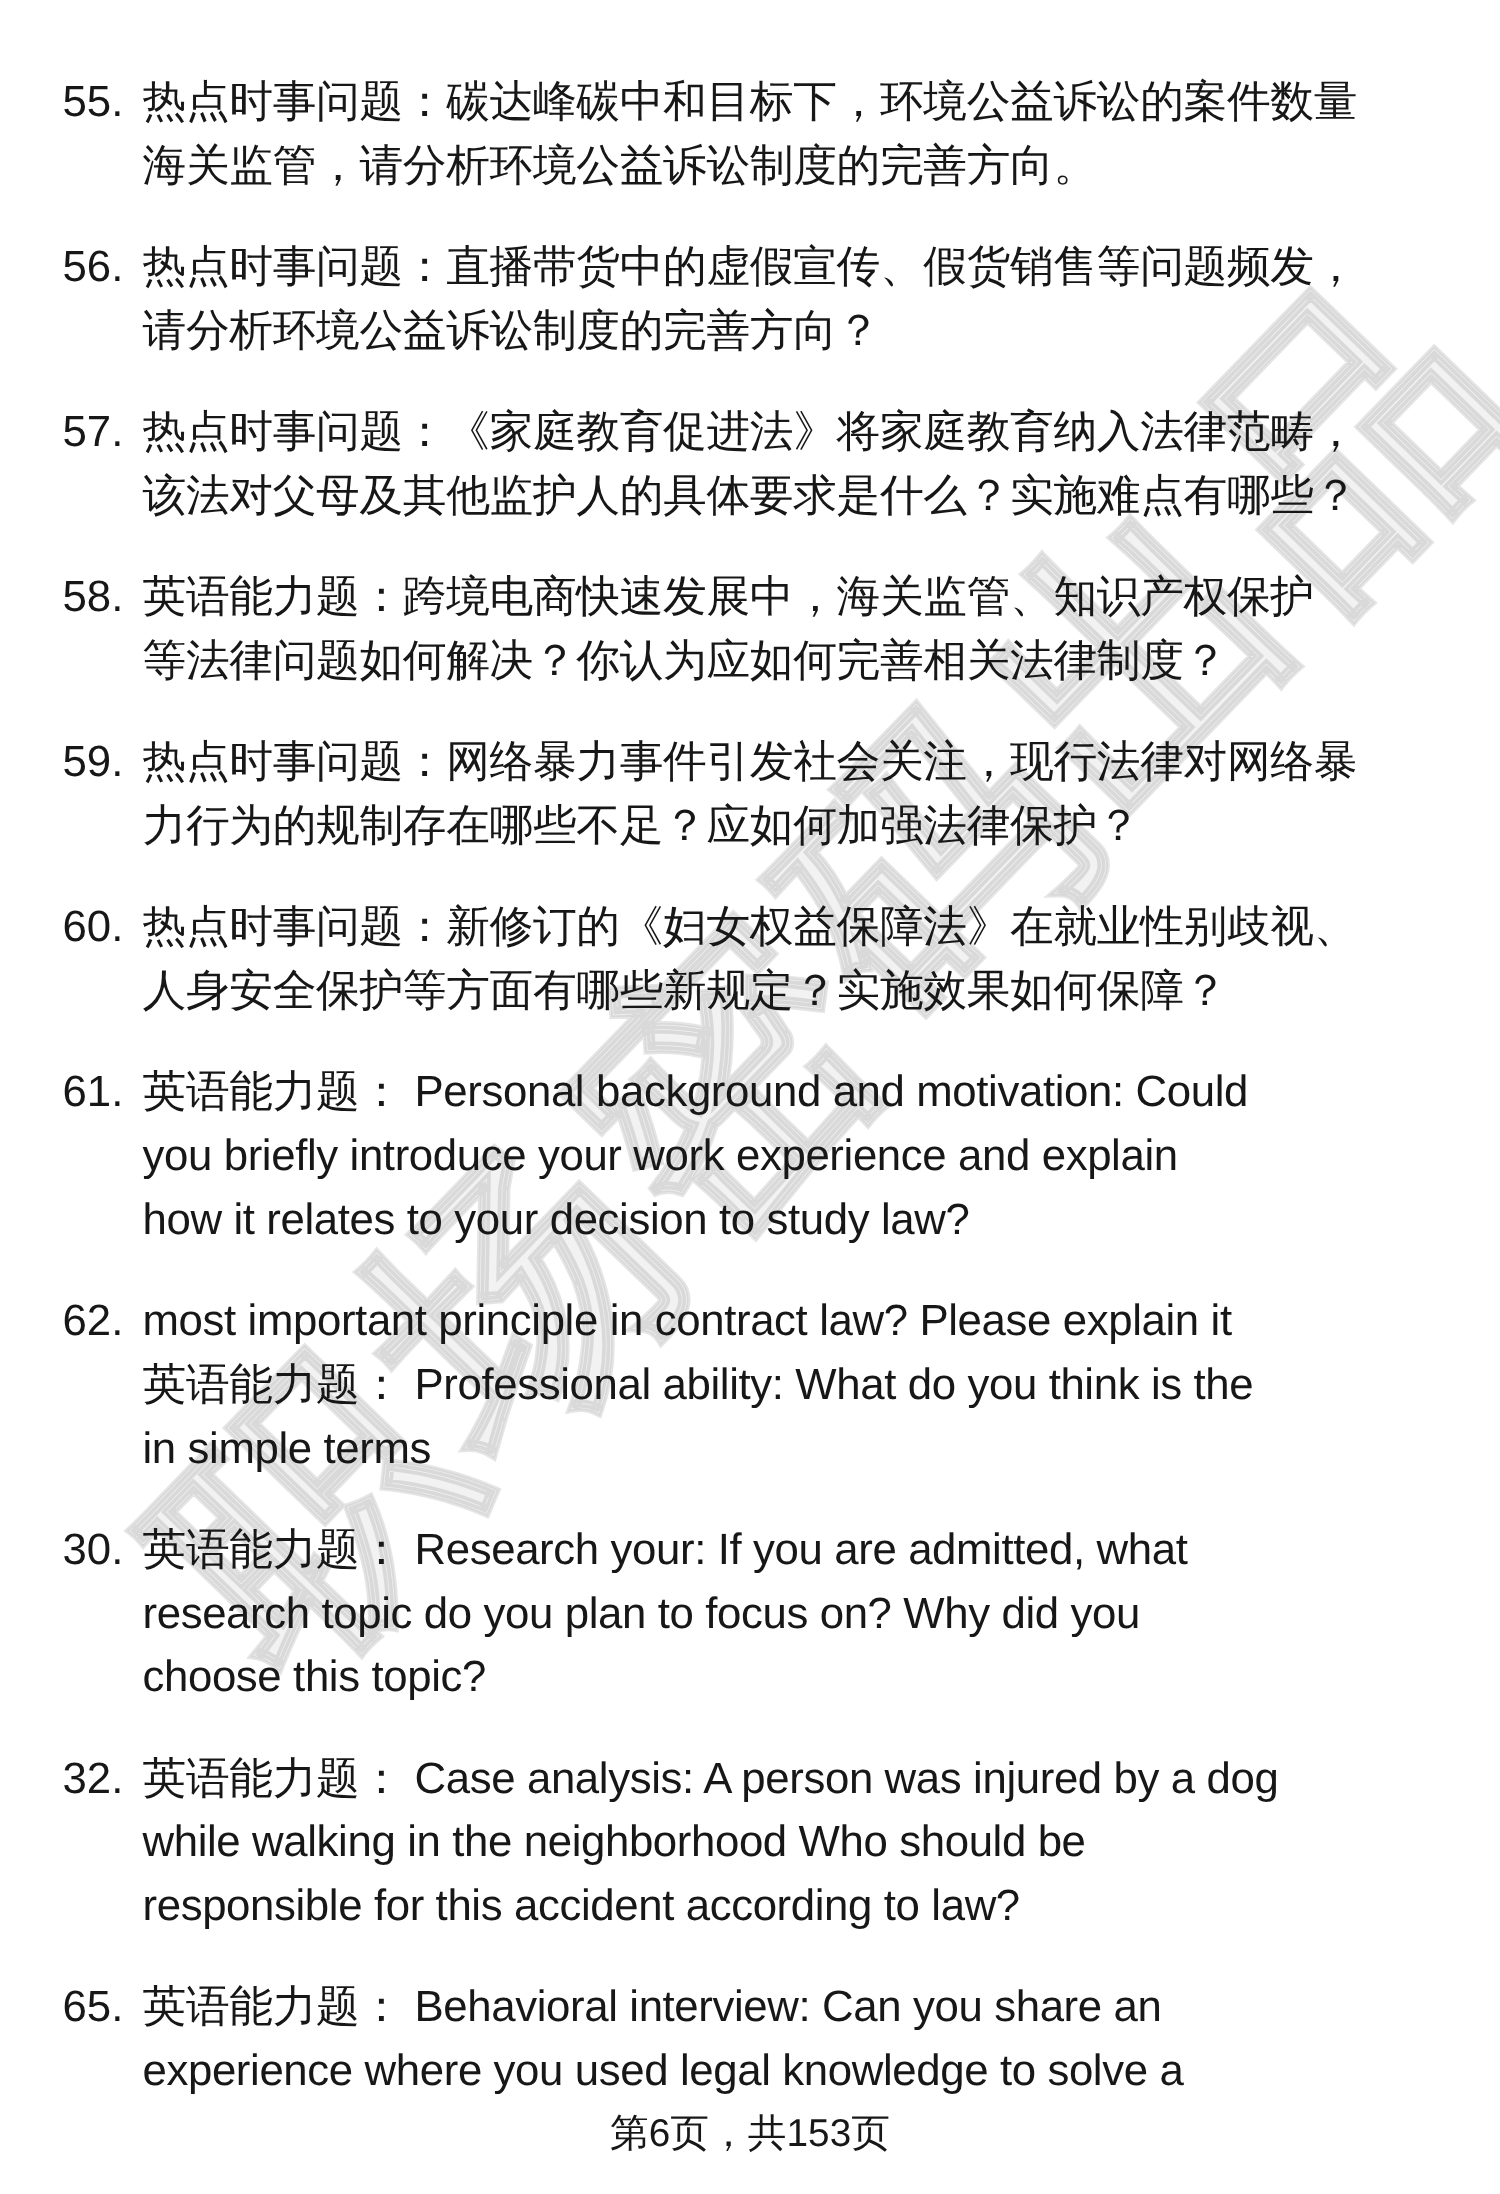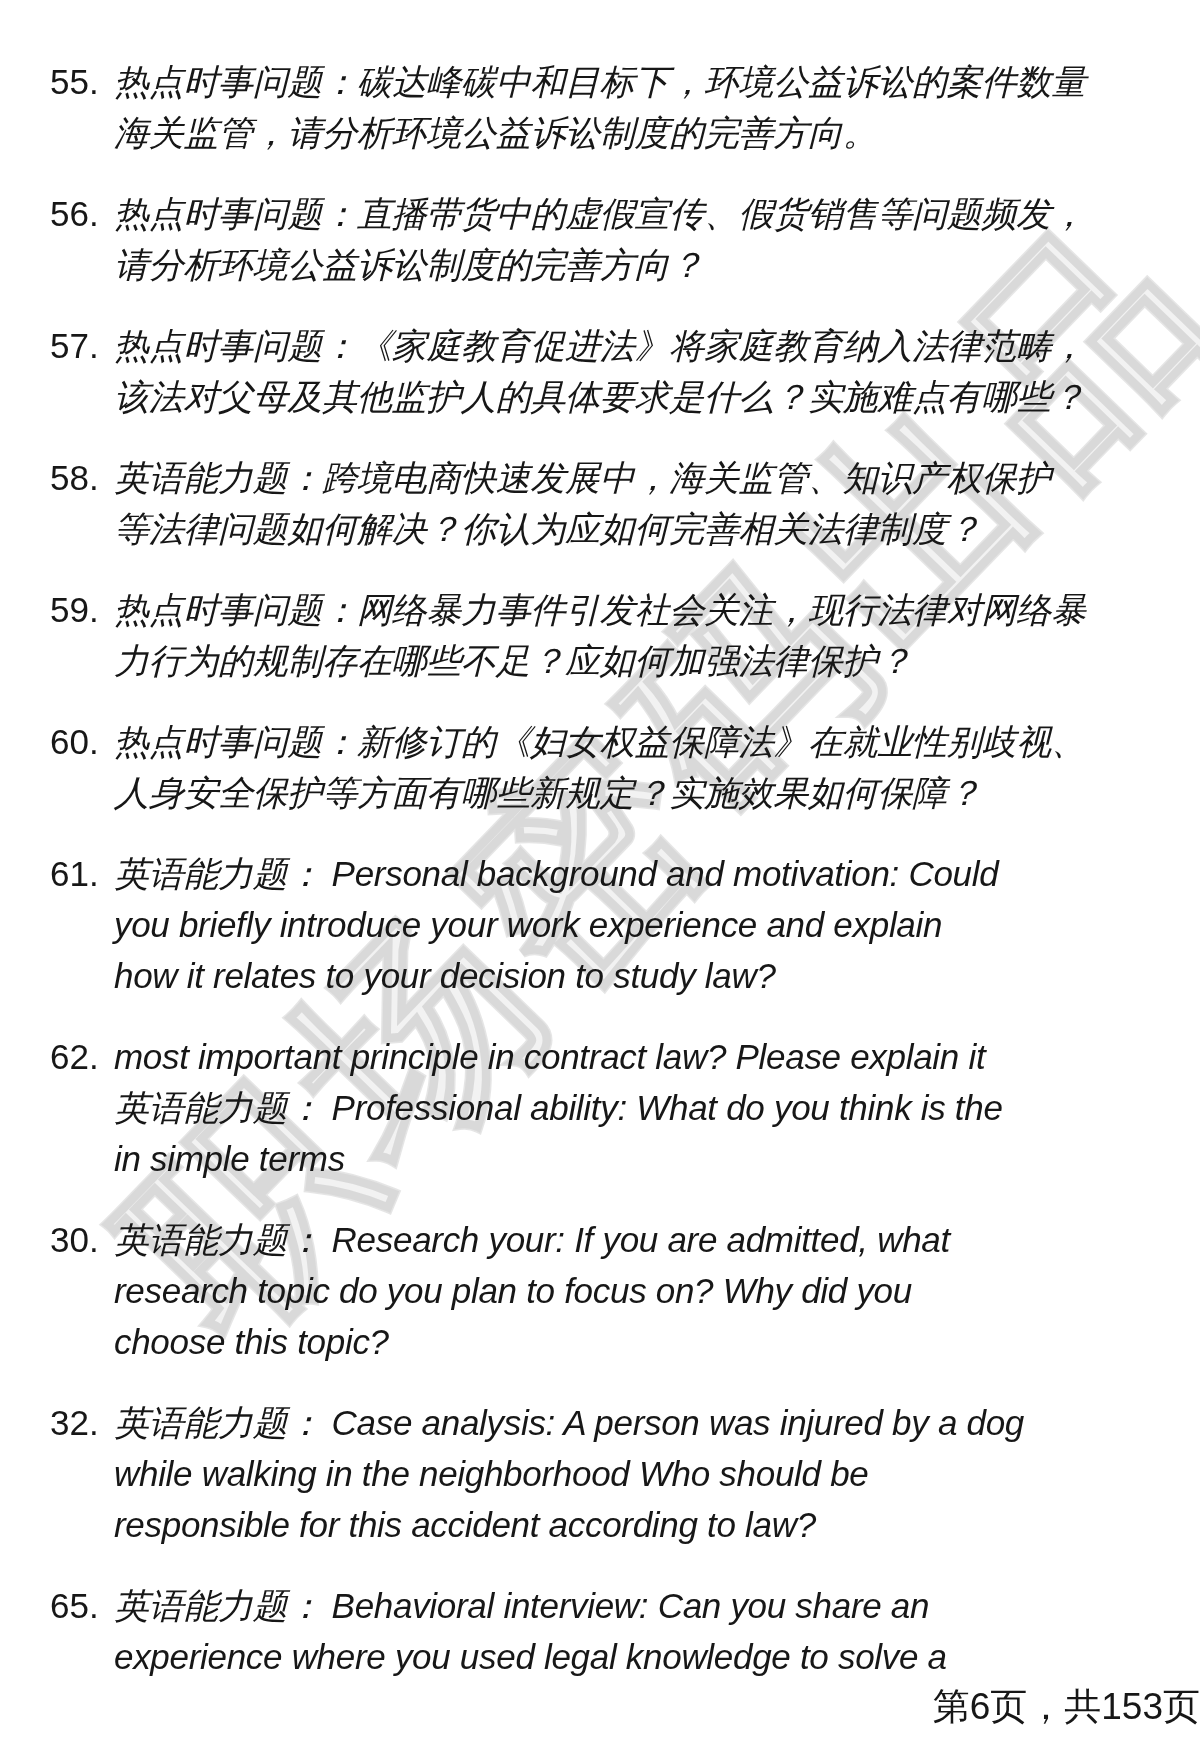--- a/index.html
+++ b/index.html
@@ -63,30 +63,29 @@
     flex: none;
     width: 64px;
     white-space: nowrap;
   }
   .q-text {
     flex: none;
   }
   .q-line {
     white-space: pre;
     letter-spacing: -0.3px;
-    font-style: italic;
   }
   
   .footer {
     position: absolute;
     left: 0;
     right: 0;
     top: 1686px;
-    text-align: right;
-    font-size: 37px;
+    text-align: center;
+    font-size: 31px;
     line-height: 42px;
     z-index: 1;
   }
 </style>
 </head>
 <body>
 
 <div class="page">
 
   <div class="watermark">

